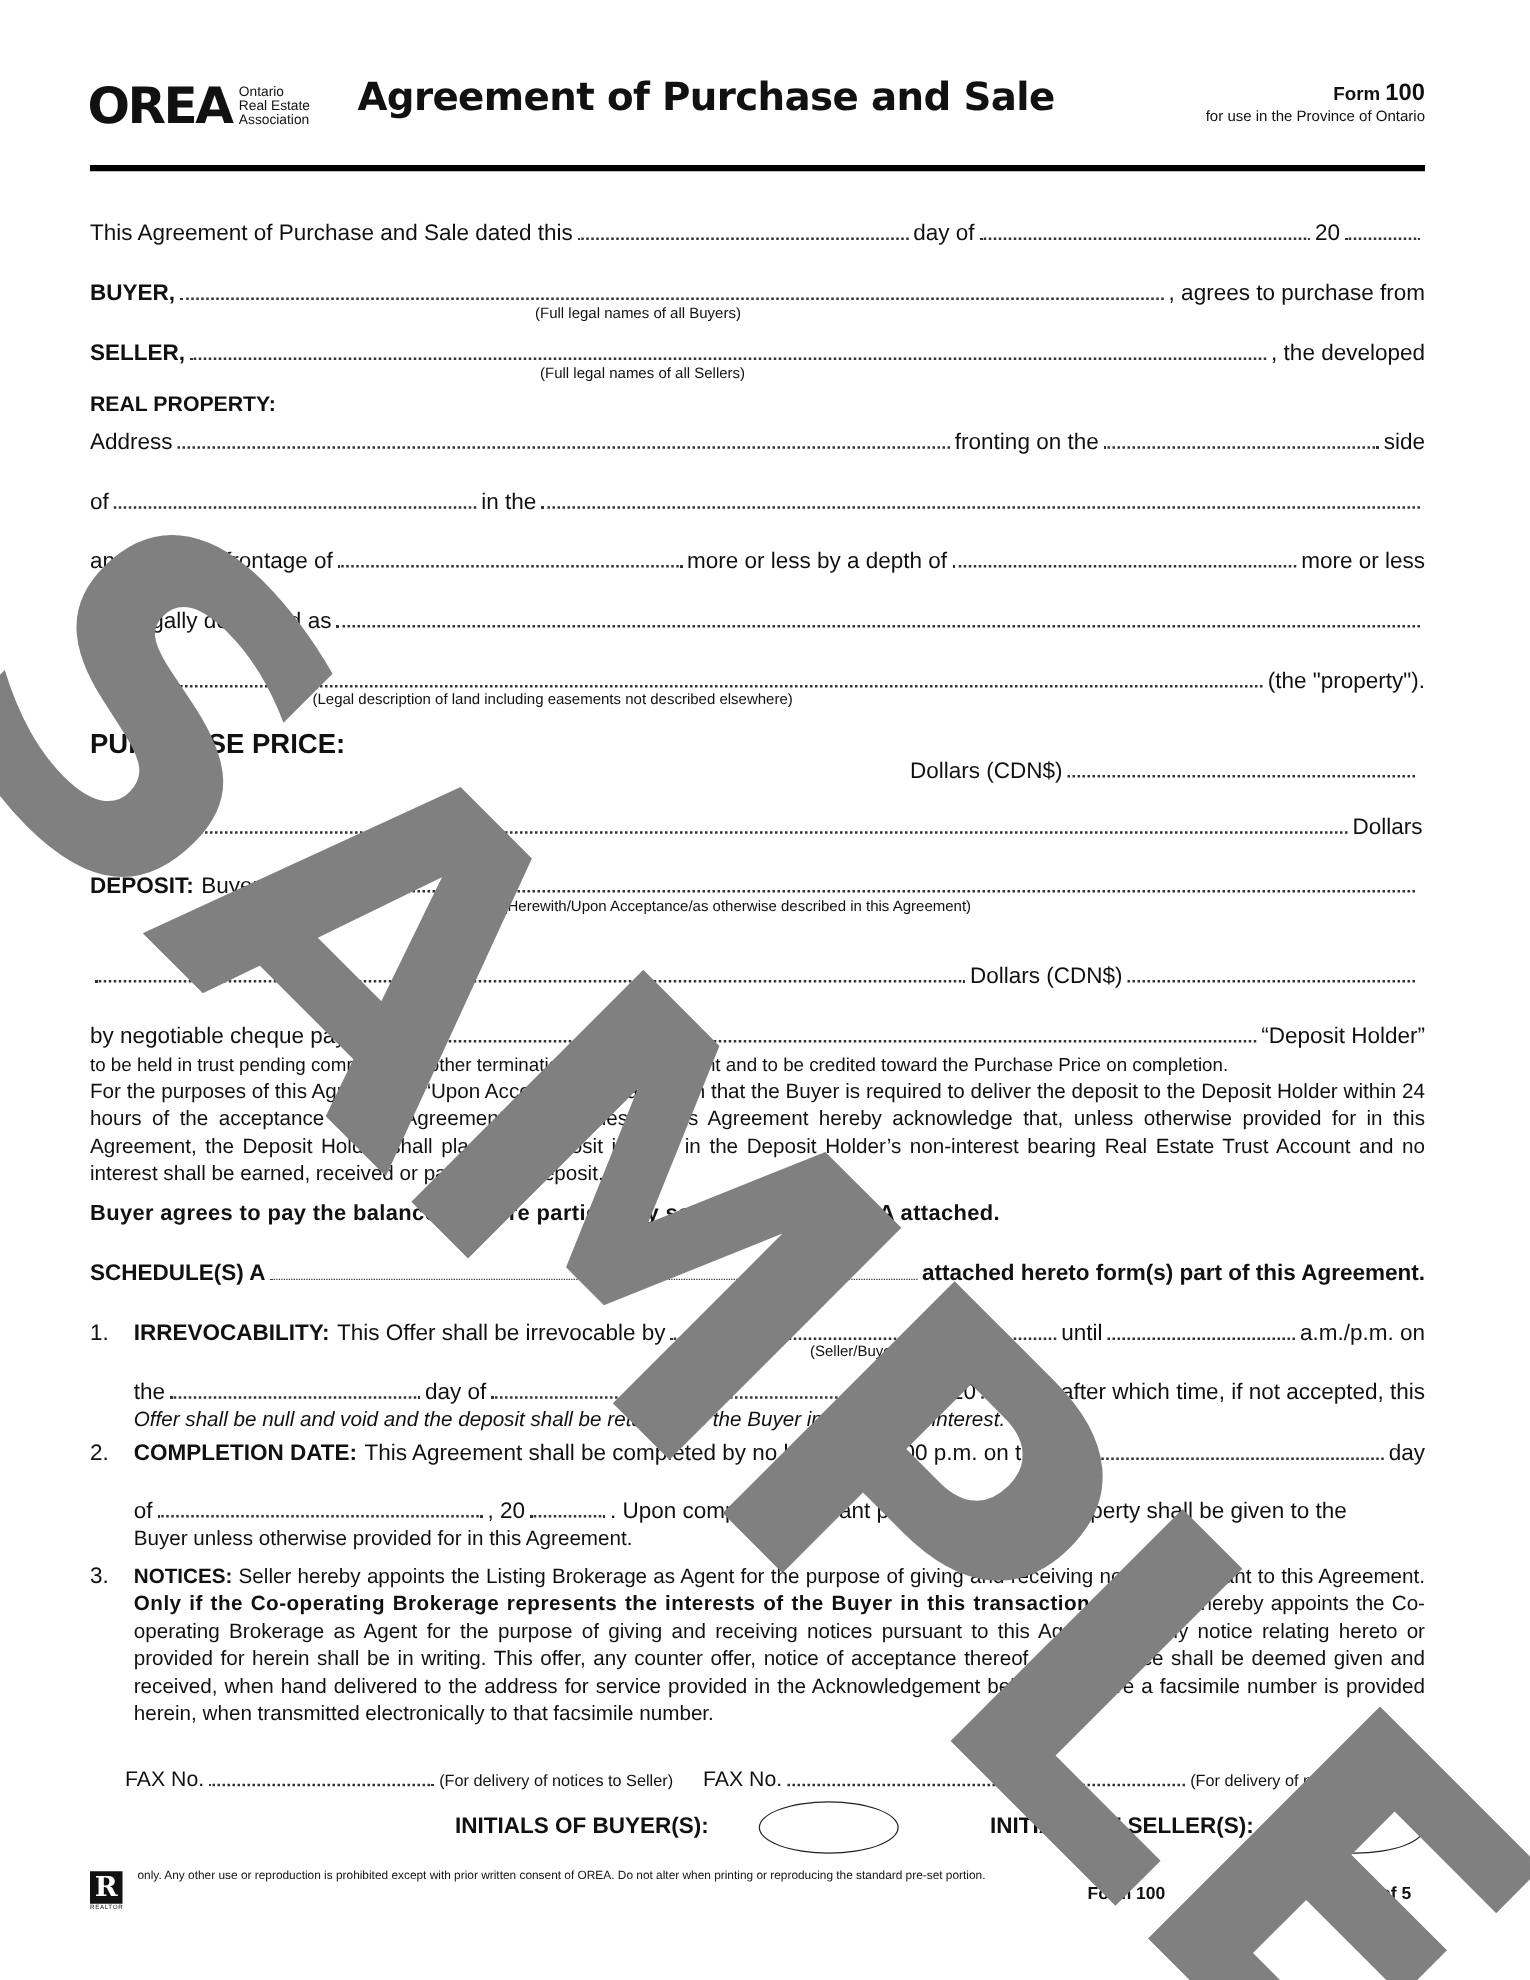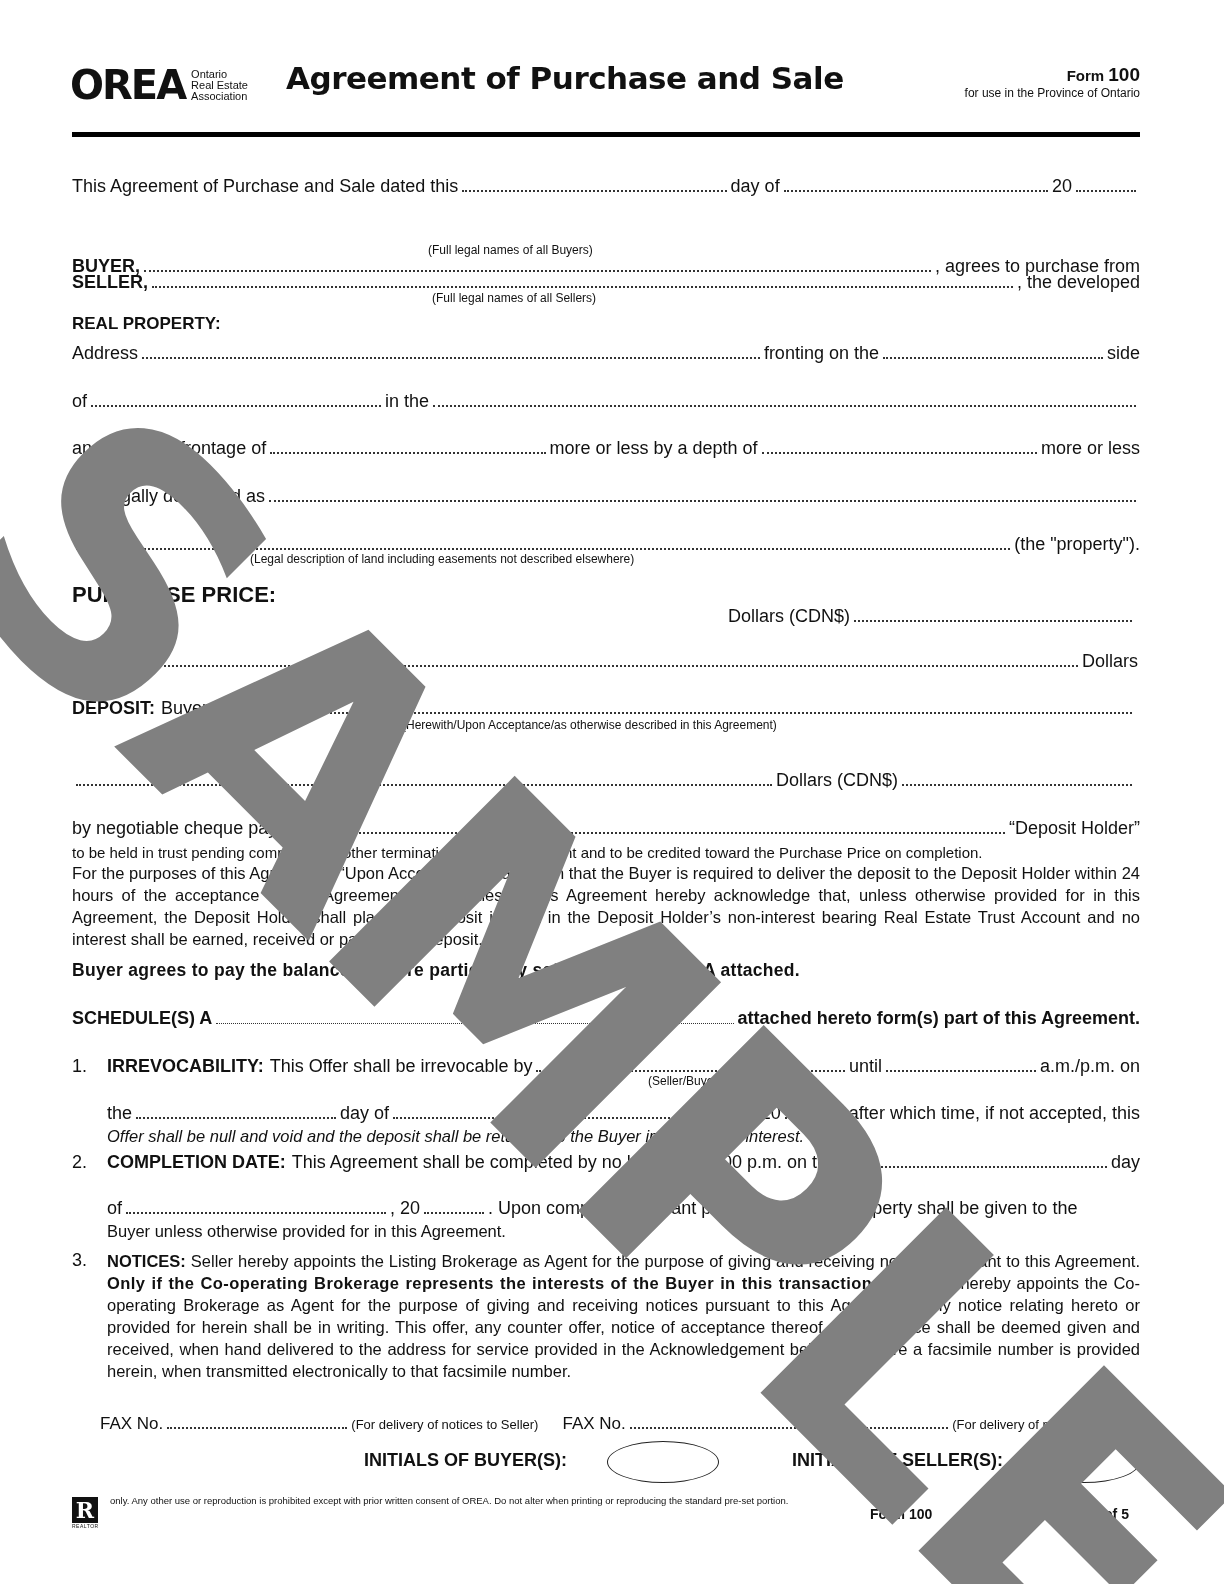--- a/index.html
+++ b/index.html
@@ -43,21 +43,21 @@
 <div class="abs" style="left:72px;right:84px;top:132px;height:5px;background:#000;"></div>
 
 <div class="line" style="top:176px;">
   <span>This Agreement of Purchase and Sale dated this</span>
   <span class="dots"></span>
   <span>day of</span>
   <span class="dots"></span>
   <span>20</span>
   <span class="dots fixed" style="width:60px"></span>
 </div>
-<div class="line" style="top:224px;margin-top:32px;">
+<div class="line" style="top:224px;">
   <span class="b">BUYER,</span>
   <span class="dots"></span>
   <span>, agrees to purchase from</span>
 </div>
 <div class="cap" style="left:428px;top:243px;">(Full legal names of all Buyers)</div>
 <div class="line" style="top:272px;">
   <span class="b">SELLER,</span>
   <span class="dots"></span>
   <span>, the developed</span>
 </div>

